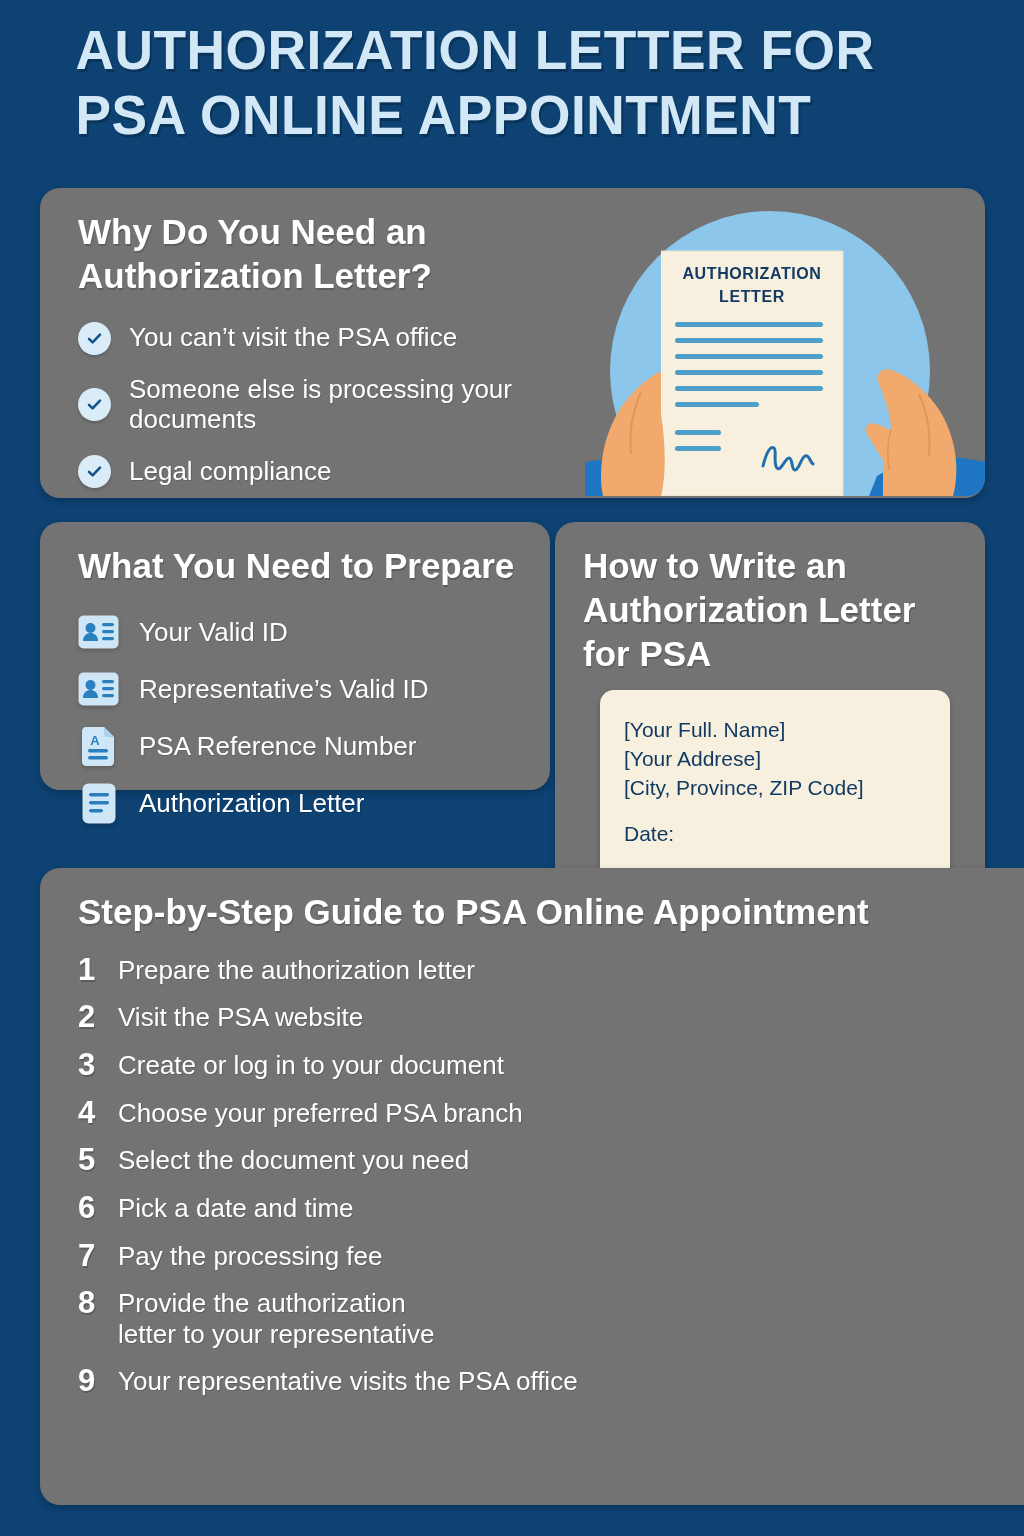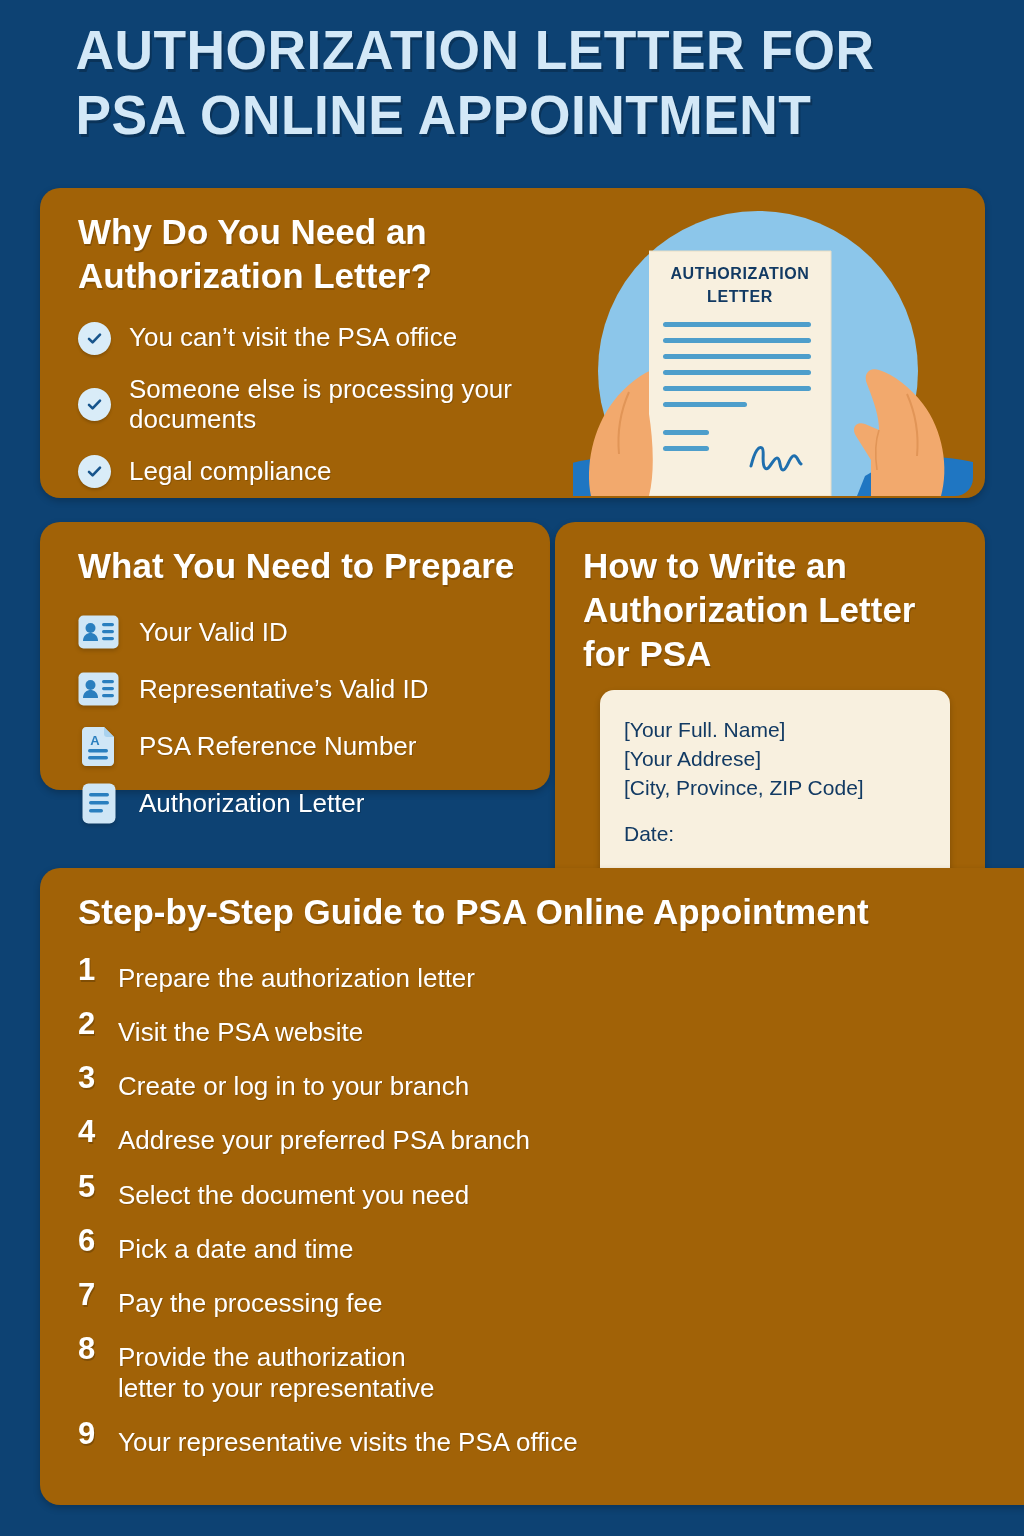--- a/index.html
+++ b/index.html
@@ -22,21 +22,21 @@
     font-size:55px;line-height:1.18;
     letter-spacing:0.5px;
     text-shadow:2px 3px 0 rgba(0,0,0,0.22);
     transform-origin:center top;
   }
   .title span{display:block;transform:scaleX(0.97);}
 
   
   .card{
     position:absolute;
-    background:#a16207;
+    background:#737373;
     border-radius:20px;
     box-shadow:0 3px 7px rgba(0,0,0,0.22);
   }
   .card-why{left:40px;top:188px;width:945px;height:310px;}
   .card-prepare{left:40px;top:522px;width:510px;height:268px;}
   .card-how{left:555px;top:522px;width:430px;height:860px;}
   .card-steps{left:40px;top:868px;width:1023px;height:637px;}
 
   h2.card-title{
     margin:0;
@@ -62,21 +62,21 @@
   }
   .check-circle svg{display:block;}
   .check-text{
     color:#ffffff;font-size:26px;line-height:1.17;
     font-family:"Liberation Sans Narrow","Liberation Sans",sans-serif;
     text-shadow:1px 1px 0 rgba(0,0,0,0.16);
     max-width:400px;
   }
 
   
-  .illus{position:absolute;right:12px;top:8px;width:400px;height:300px;overflow:hidden;border-radius:0 18px 18px 0;text-align:center;}
+  .illus{position:absolute;right:0;top:8px;width:400px;height:300px;overflow:hidden;border-radius:0 18px 18px 0;text-align:center;}
   .illus svg{display:block;}
 
   
   .prepare-inner{position:absolute;left:38px;top:22px;right:20px;}
   .prep-list{margin:24px 0 8px 0;padding:0;list-style:none;}
   .prep-list li{display:flex;align-items:center;margin-bottom:16px;}
   .prep-icon{
     flex:0 0 auto;width:41px;height:41px;margin-right:20px;
     display:flex;align-items:center;justify-content:center;
     filter:drop-shadow(0 2px 2px rgba(0,0,0,0.2));
@@ -112,21 +112,20 @@
     flex:0 0 auto;width:40px;text-align:left;
     color:#ffffff;font-weight:bold;font-size:31px;line-height:1.15;
     font-family:"Liberation Sans Narrow","Liberation Sans",sans-serif;
     text-shadow:1px 2px 0 rgba(0,0,0,0.2);
   }
   .step-text{
     color:#ffffff;font-size:26px;line-height:1.2;
     font-family:"Liberation Sans Narrow","Liberation Sans",sans-serif;
     text-shadow:1px 1px 0 rgba(0,0,0,0.16);
     padding-top:3px;
-    margin-top:8px;
   }
   .step-text .l2{display:block;}
 </style>
 </head>
 <body>
 
 <div class="page">
 
   <div class="title">
     <span>AUTHORIZATION LETTER FOR</span>
@@ -324,27 +323,27 @@
         </li>
         <li>
           <span class="step-num">2</span>
           <span class="step-text">
             <span>Visit the PSA website</span>
           </span>
         </li>
         <li>
           <span class="step-num">3</span>
           <span class="step-text">
-            <span>Create or log in to your branch</span>
+            <span>Create or log in to your document</span>
           </span>
         </li>
         <li>
           <span class="step-num">4</span>
           <span class="step-text">
-            <span>Addrese your preferred PSA branch</span>
+            <span>Choose your preferred PSA branch</span>
           </span>
         </li>
         <li>
           <span class="step-num">5</span>
           <span class="step-text">
             <span>Select the document you need</span>
           </span>
         </li>
         <li>
           <span class="step-num">6</span>

